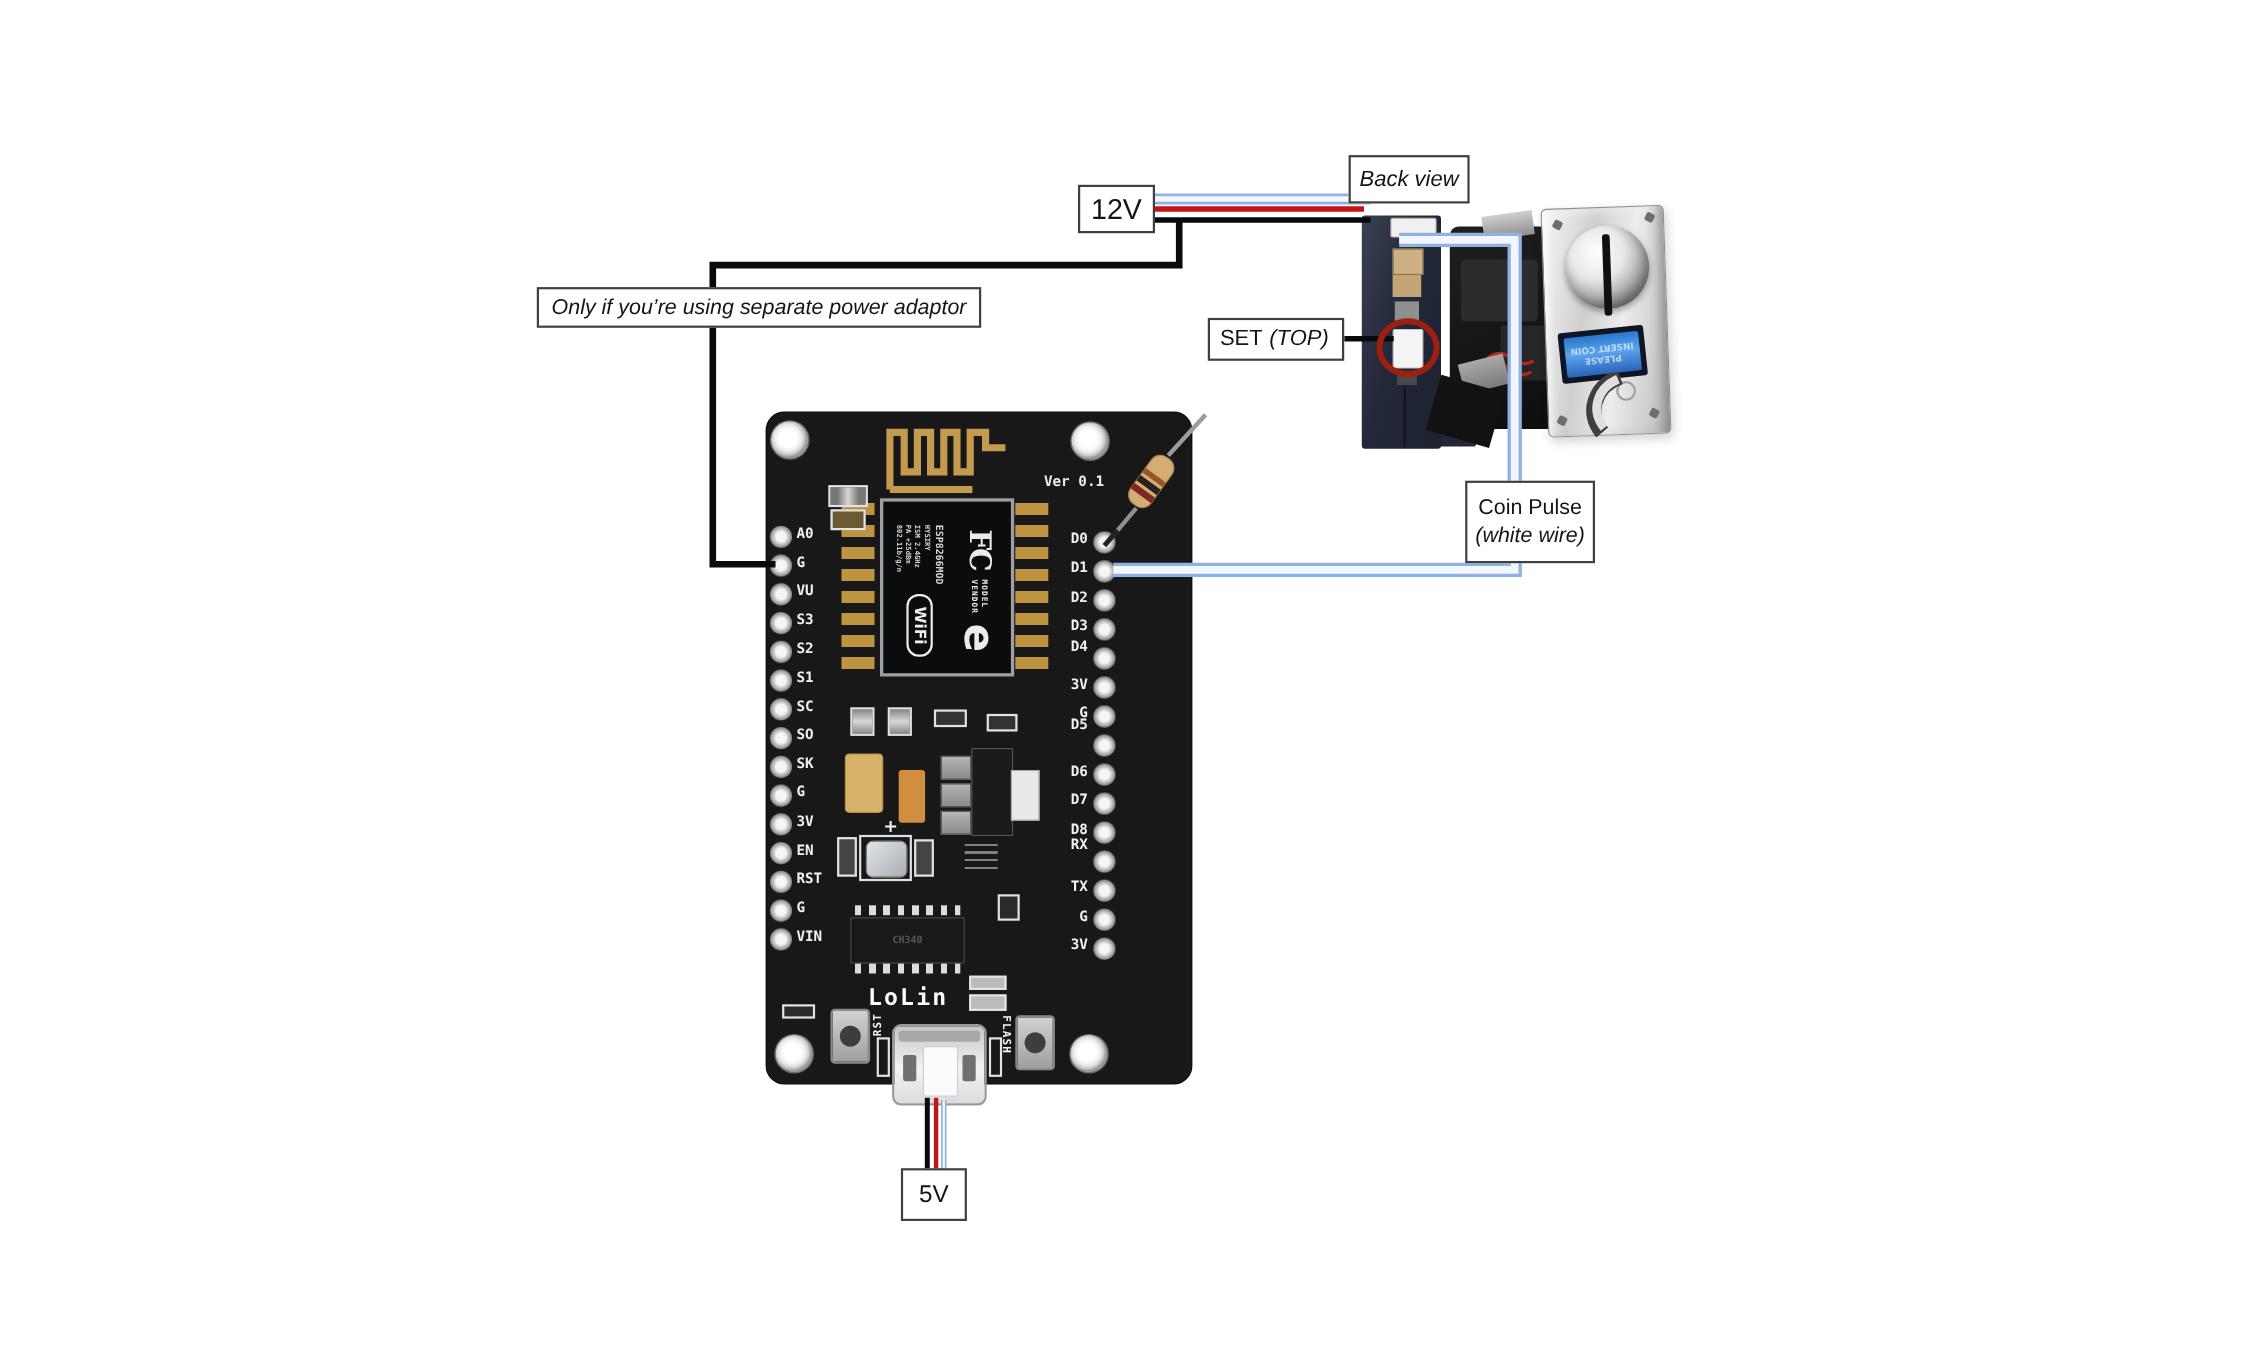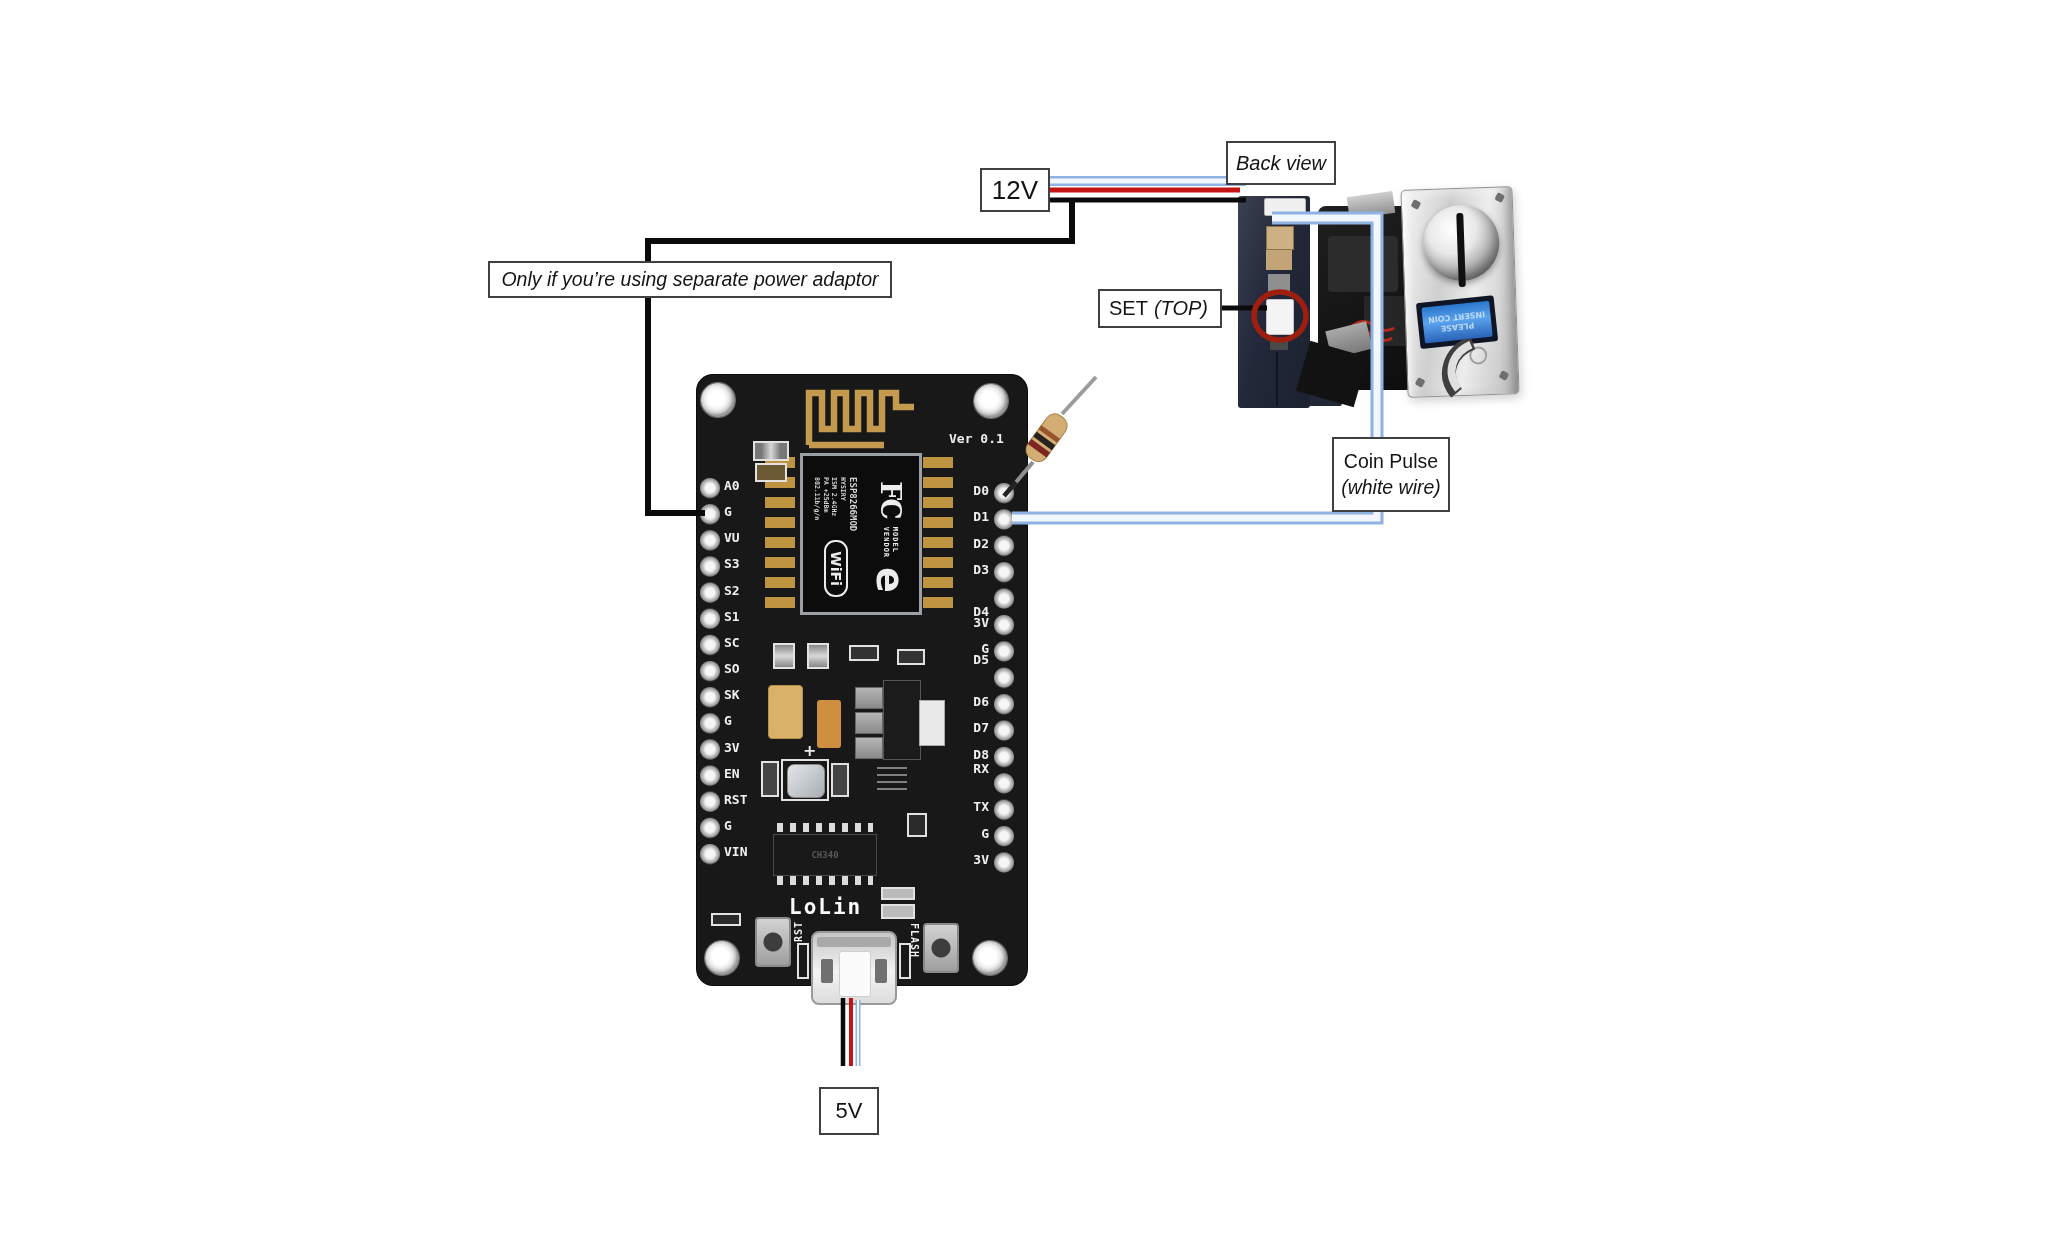--- a/index.html
+++ b/index.html
@@ -15,24 +15,24 @@
   .bback{left:1226px;top:141px;width:110px;height:44px;font-size:20px;font-style:italic;}
   .bonly{left:488px;top:261px;width:404px;height:37px;font-size:19.5px;font-style:italic;}
   .bset{left:1098px;top:289px;width:124px;height:39px;font-size:20px;justify-content:flex-start;padding-left:9px;}
   .bset .sp2{margin-left:6px;}
   .binh{left:1095px;top:332px;width:183px;height:115px;flex-direction:column;align-items:flex-start;
         justify-content:flex-start;padding:5px 9px;}
   .binh .t{font-size:20px;line-height:1.22;}
   .binh .n{font-size:13.5px;font-weight:bold;line-height:1.25;}
   .binh .n1{margin-top:4px;}
   .bpulse{left:1332px;top:437px;width:118px;height:75px;flex-direction:column;font-size:19.5px;line-height:1.3;}
-  .b5v{left:819px;top:1087px;width:60px;height:48px;font-size:22px;}
+  .b5v{left:819px;top:1062px;width:60px;height:48px;font-size:22px;}
 
   
-  .board{position:absolute;left:697px;top:375px;width:330px;height:610px;
+  .board{position:absolute;left:697px;top:375px;width:386px;height:610px;
          background:var(--pcb_black,#181818);border-radius:16px;box-shadow:0 0 0 1px #0a0a0a;z-index:2;}
   .hole{position:absolute;width:34px;height:34px;border-radius:50%;
         background:radial-gradient(circle at 45% 45%,#fff 0 8px,#ececec 12px,#c9c9c9 15px,#9a9a9a 17px);
         box-shadow:0 0 0 1px #6f6f6f;}
   .pincol{position:absolute;width:20px;background-repeat:repeat-y;
           background-image:radial-gradient(circle at 10px 10px,#f6f6f6 0 4.5px,#c2c2c2 7px,#8f8f8f 9.5px,rgba(0,0,0,0) 10.5px);}
   .pl,.pr{position:absolute;height:18px;line-height:18px;
           font:700 13px "DejaVu Sans Mono",monospace;color:#f0f0f0;}
   .pl{left:27px;width:42px;text-align:left;}
   .pr{left:242px;width:50px;text-align:right;}
@@ -149,21 +149,21 @@
     <span class="pl" style="top:365px">3V</span>
     <span class="pl" style="top:391px">EN</span>
     <span class="pl" style="top:417px">RST</span>
     <span class="pl" style="top:443px">G</span>
     <span class="pl" style="top:469px">VIN</span>
 
     <span class="pr" style="top:108px">D0</span>
     <span class="pr" style="top:134px">D1</span>
     <span class="pr" style="top:161px">D2</span>
     <span class="pr" style="top:187px">D3</span>
-    <span class="pr" style="top:229px">D4</span>
+    <span class="pr" style="top:206px">D4</span>
     <span class="pr" style="top:240px">3V</span>
     <span class="pr" style="top:266px">G</span>
     <span class="pr" style="top:277px">D5</span>
     <span class="pr" style="top:319px">D6</span>
     <span class="pr" style="top:345px">D7</span>
     <span class="pr" style="top:372px">D8</span>
     <span class="pr" style="top:386px">RX</span>
     <span class="pr" style="top:424px">TX</span>
     <span class="pr" style="top:451px">G</span>
     <span class="pr" style="top:477px">3V</span>

